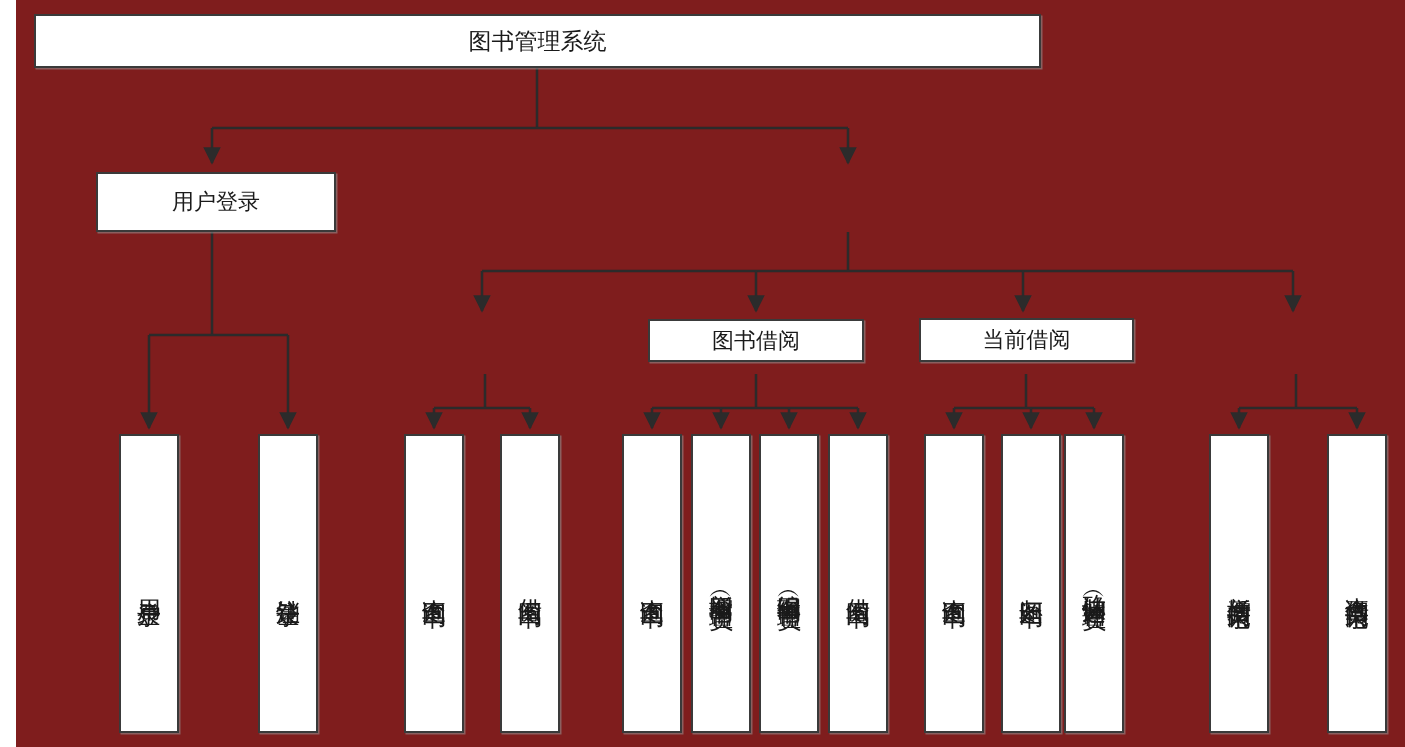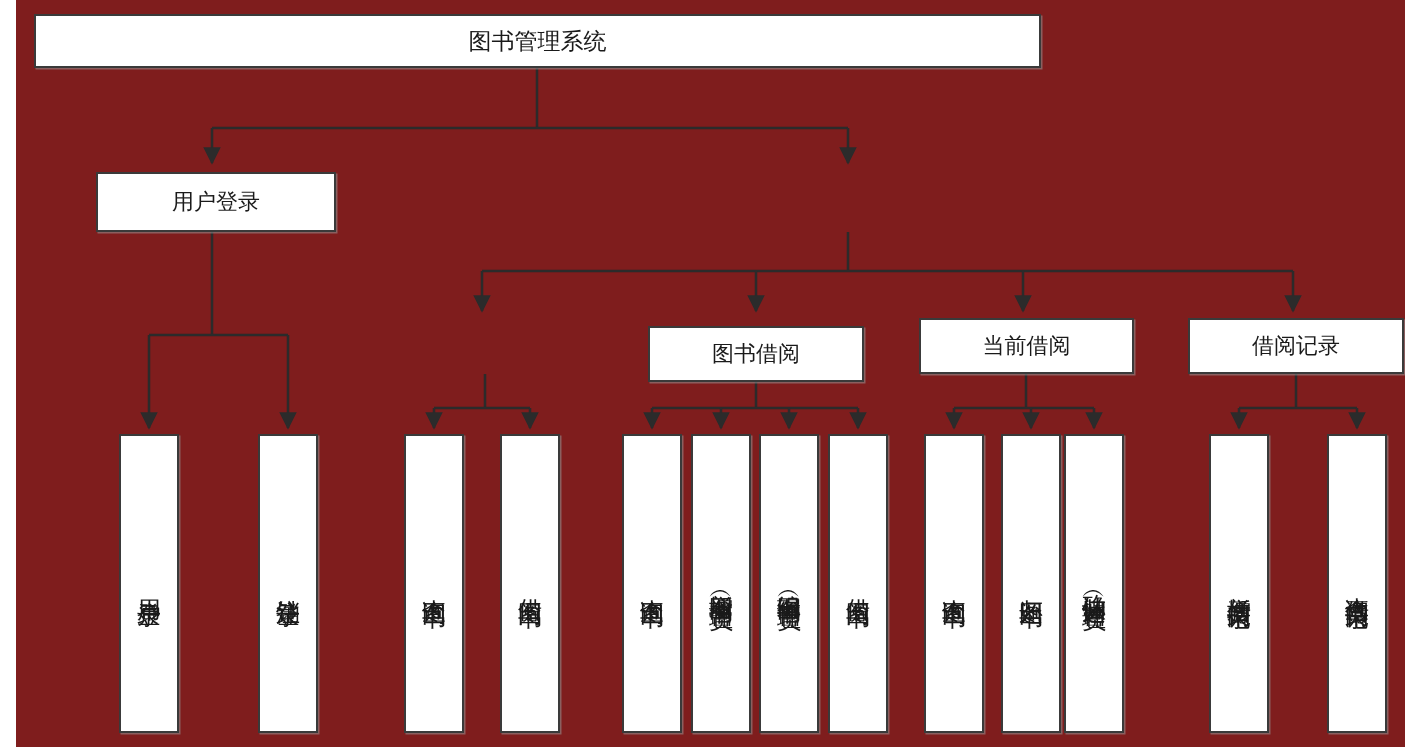--- a/index.html
+++ b/index.html
@@ -127,28 +127,25 @@
   </svg>
 
   <div class="node root h" style="left:18px; top:14px; width:1007px; height:54px;">
     <span class="label">图书管理系统</span>
   </div>
 
   <div class="node h" style="left:80px; top:172px; width:240px; height:60px;">
     <span class="label">用户登录</span>
   </div>
 
-  <div class="node h" style="left:632px; top:326px; width:216px; height:56px;">
+  <div class="node h" style="left:632px; top:319px; width:216px; height:43px;">
     <span class="label">图书借阅</span>
   </div>
-  <div class="node h" style="left:903px; top:318px; width:215px; height:56px;">
+  <div class="node h" style="left:903px; top:318px; width:215px; height:44px;">
     <span class="label">当前借阅</span>
-  </div>
-  <div class="node h" style="left:1172px; top:318px; width:216px; height:56px;">
-    <span class="label">借阅记录</span>
   </div>
 
   <div class="node v" style="left:103px; top:434px; width:60px; height:299px;">
     <span class="label">用户登录</span>
   </div>
   <div class="node v" style="left:242px; top:434px; width:60px; height:299px;">
     <span class="label">注销登录</span>
   </div>
 
   <div class="node v" style="left:388px; top:434px; width:60px; height:299px;">

